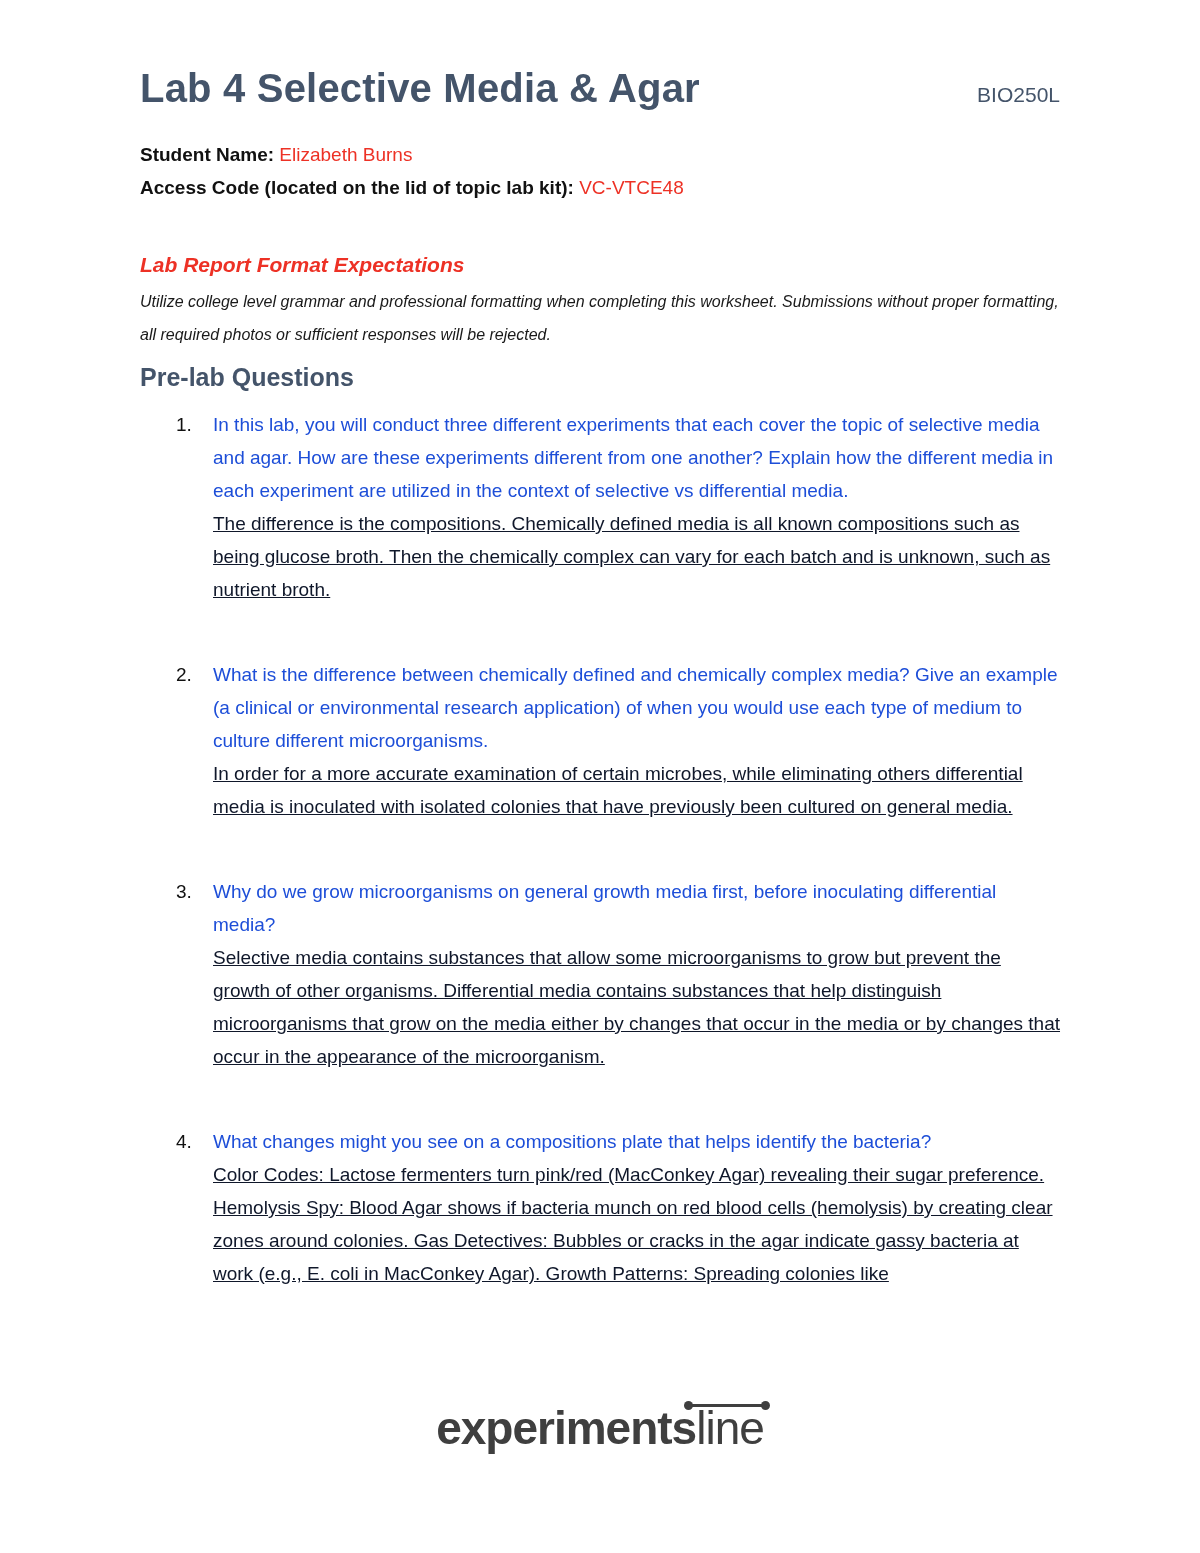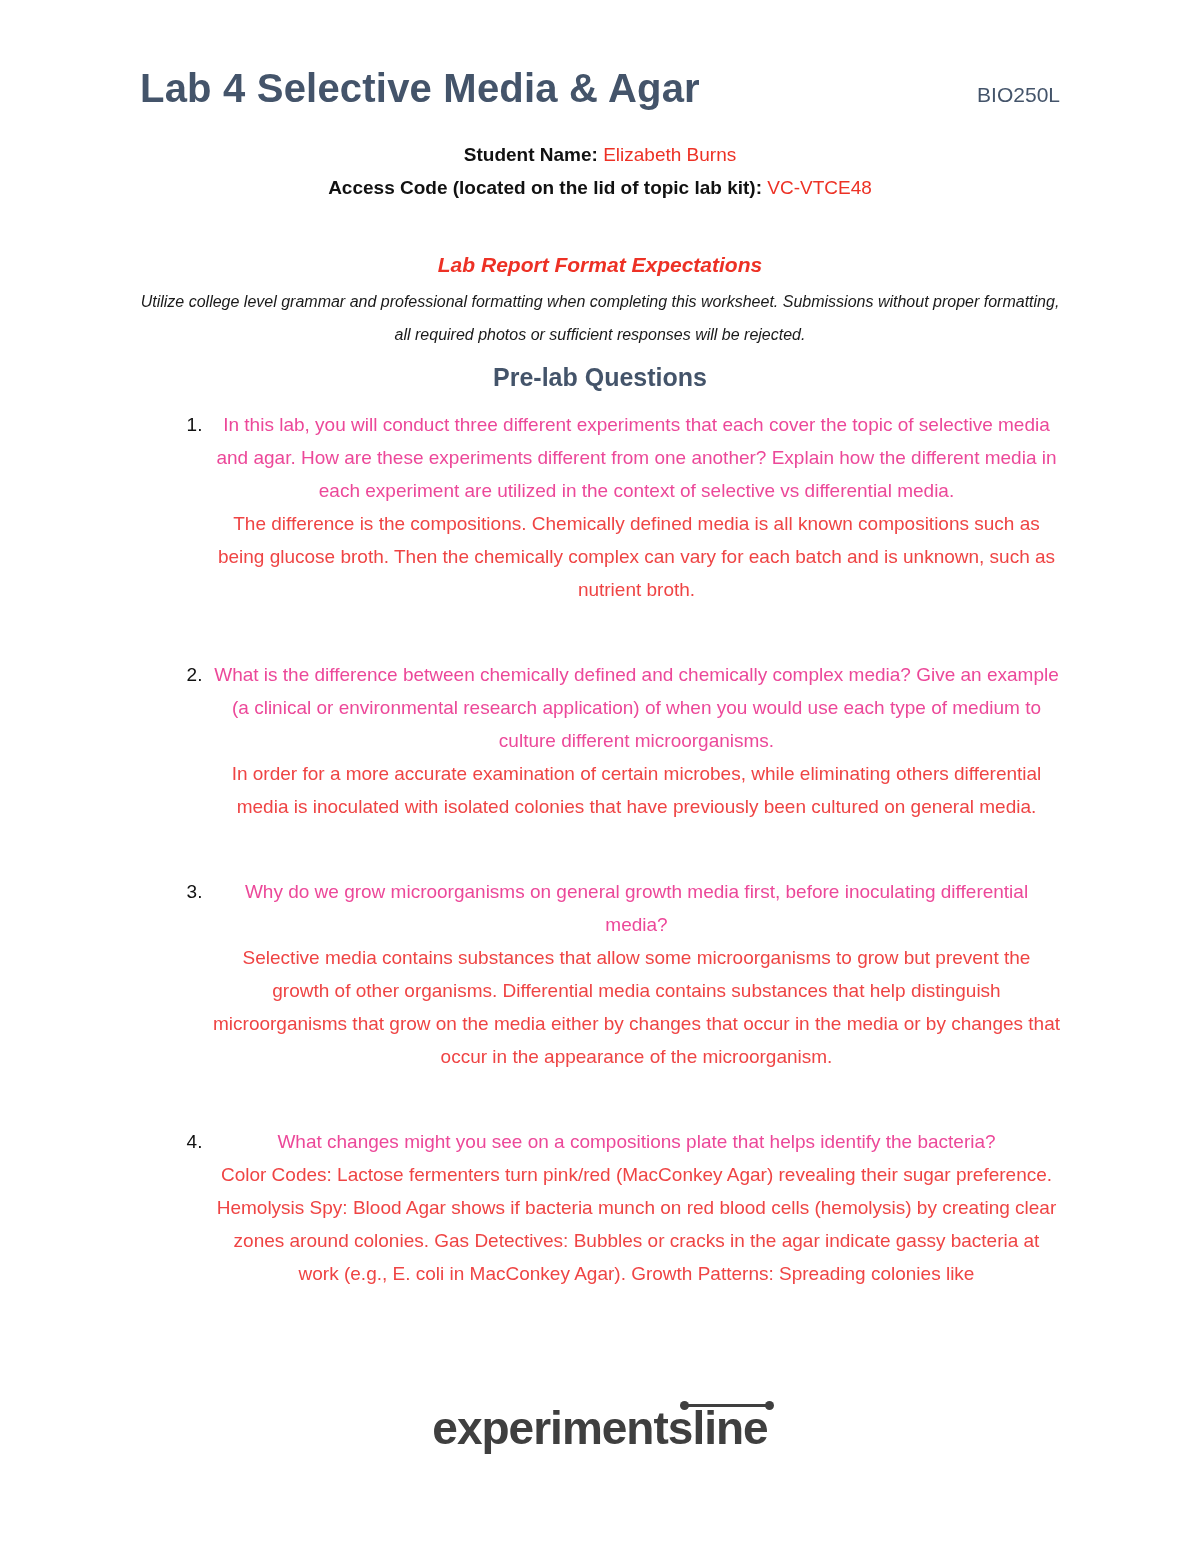--- a/index.html
+++ b/index.html
@@ -1,15 +1,15 @@
 <!DOCTYPE html>
 <html><head>
 <meta charset="utf-8">
 <style>
-  * { margin: 0; padding: 0; box-sizing: border-box; text-align: center; }
+  * { margin: 0; padding: 0; box-sizing: border-box; }
   html, body { background: #ffffff; }
   body { font-family: "Liberation Sans", sans-serif; }
 
   .page {
     position: relative;
     width: 1200px;
     height: 1553px;
     background: #ffffff;
     overflow: hidden;
     padding: 64px 140px 0 140px;
@@ -83,26 +83,27 @@
     font-size: 19px;
     line-height: 33px;
     color: #111111;
     padding-left: 36px;
     box-sizing: content-box;
   }
   .q-body { flex: 1; max-width: 848px; }
   .q-text {
     font-size: 19px;
     line-height: 33px;
-    color: #ec4899;
+    color: #1d4ed8;
   }
   .q-answer {
     font-size: 19px;
     line-height: 33px;
-    color: #ef4444;
+    color: #0f172a;
+    text-decoration: underline;
   }
 
   
   .footer {
     position: absolute;
     left: 0;
     right: 0;
     bottom: 98px;
     text-align: center;
   }
@@ -110,21 +111,21 @@
     display: inline-block;
     font-size: 46px;
     color: #3f3f3f;
     letter-spacing: -1px;
     white-space: nowrap;
   }
   .logo-bold { font-weight: 700; }
   .logo-light-wrap {
     position: relative;
     display: inline-block;
-    font-weight: 700;
+    font-weight: 400;
   }
   .logo-rule {
     position: absolute;
     top: 3px;
     left: -8px;
     width: calc(100% + 10px);
     height: 3px;
     background: #3f3f3f;
   }
   .logo-rule::before,

